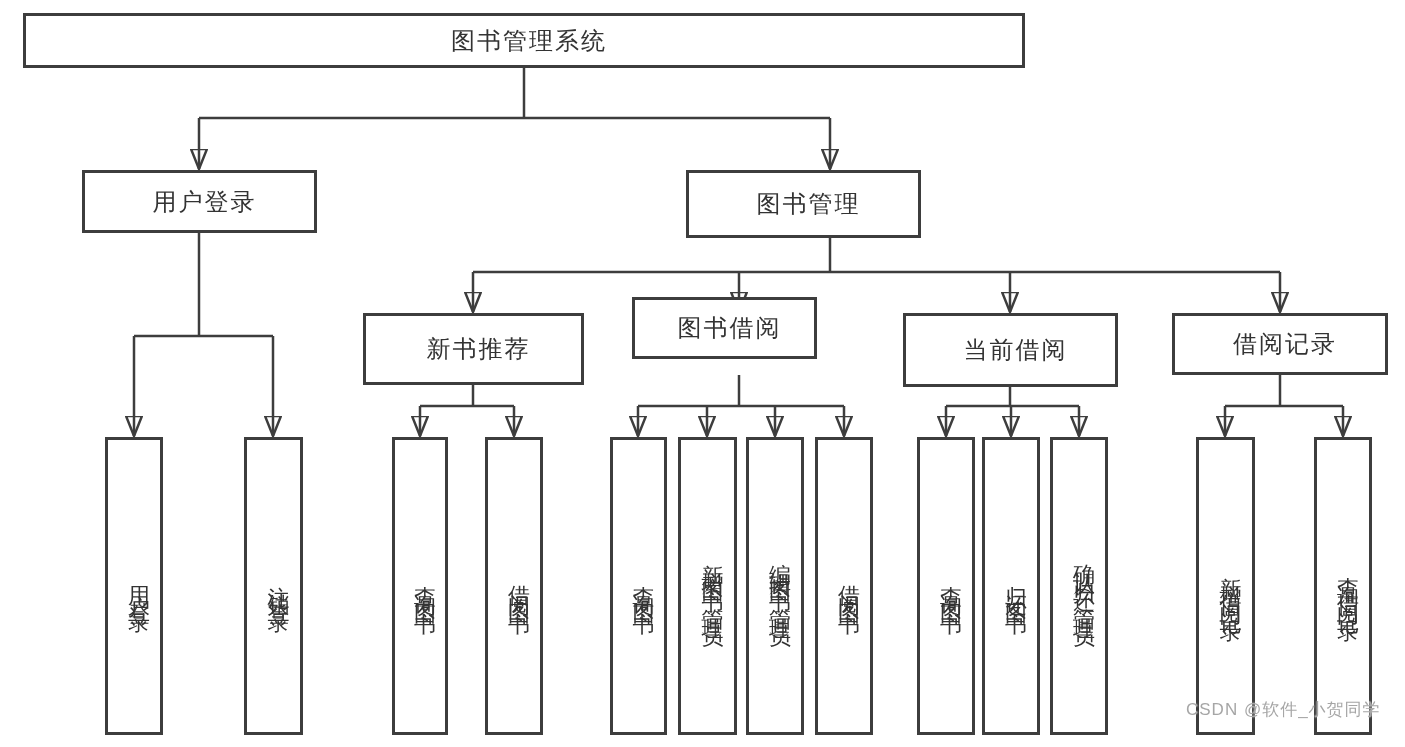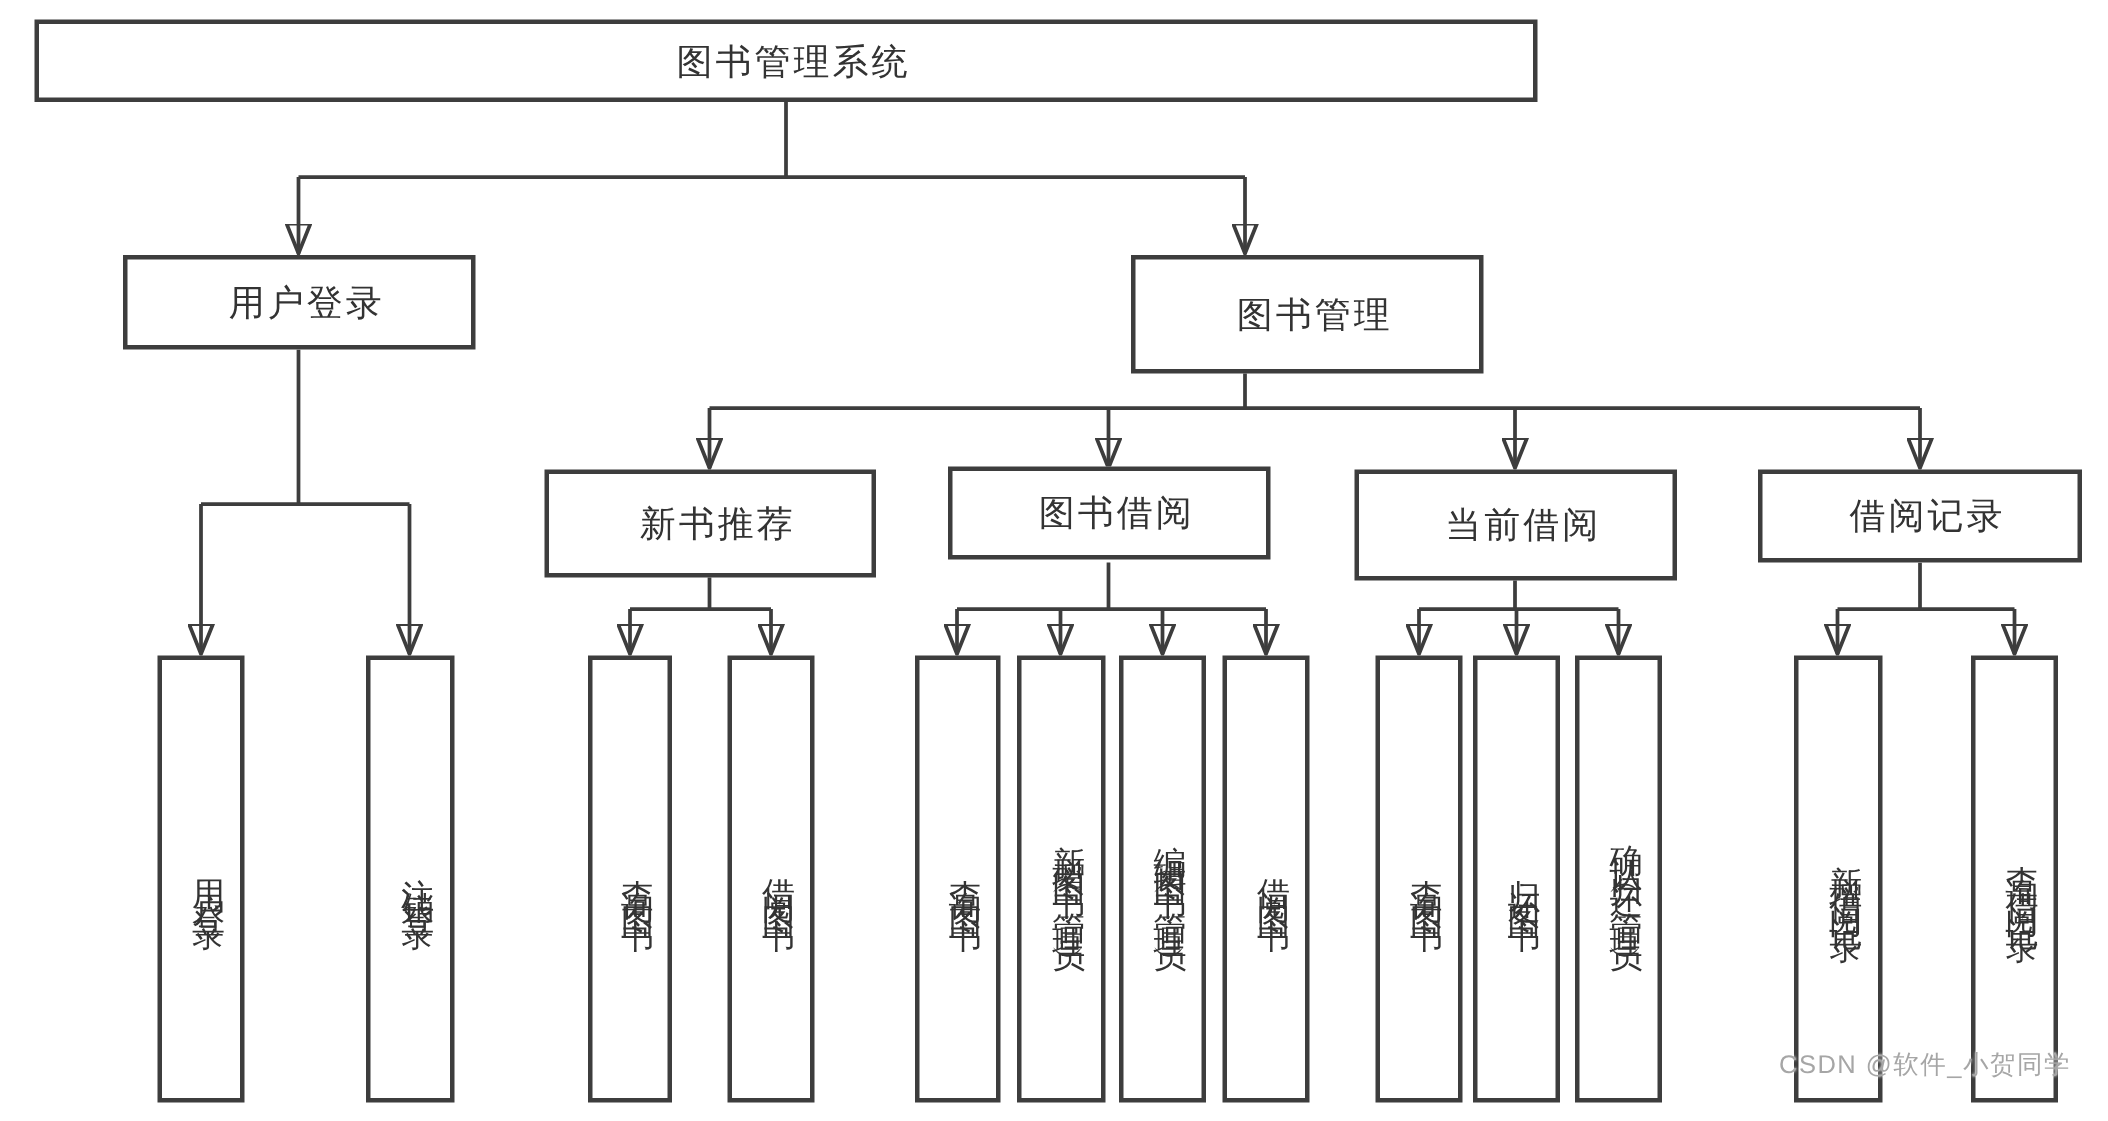--- a/index.html
+++ b/index.html
@@ -116,28 +116,28 @@
     <path class="arrow" d="M1343,406 V436"></path>
   </svg>
 
   <div class="node" style="left:23px;top:13px;width:1002px;height:55px">
     <span class="hlabel">图书管理系统</span>
   </div>
 
   <div class="node" style="left:82px;top:170px;width:235px;height:63px">
     <span class="hlabel">用户登录</span>
   </div>
-  <div class="node" style="left:754px;top:170px;width:235px;height:79px">
+  <div class="node" style="left:686px;top:170px;width:235px;height:68px">
     <span class="hlabel">图书管理</span>
   </div>
 
   <div class="node" style="left:363px;top:313px;width:221px;height:72px">
     <span class="hlabel">新书推荐</span>
   </div>
-  <div class="node" style="left:632px;top:311px;width:215px;height:62px">
+  <div class="node" style="left:632px;top:297px;width:185px;height:62px">
     <span class="hlabel">图书借阅</span>
   </div>
   <div class="node" style="left:903px;top:313px;width:215px;height:74px">
     <span class="hlabel">当前借阅</span>
   </div>
   <div class="node" style="left:1172px;top:313px;width:216px;height:62px">
     <span class="hlabel">借阅记录</span>
   </div>
 
   <div class="node" style="left:105px;top:437px;width:58px;height:298px">

